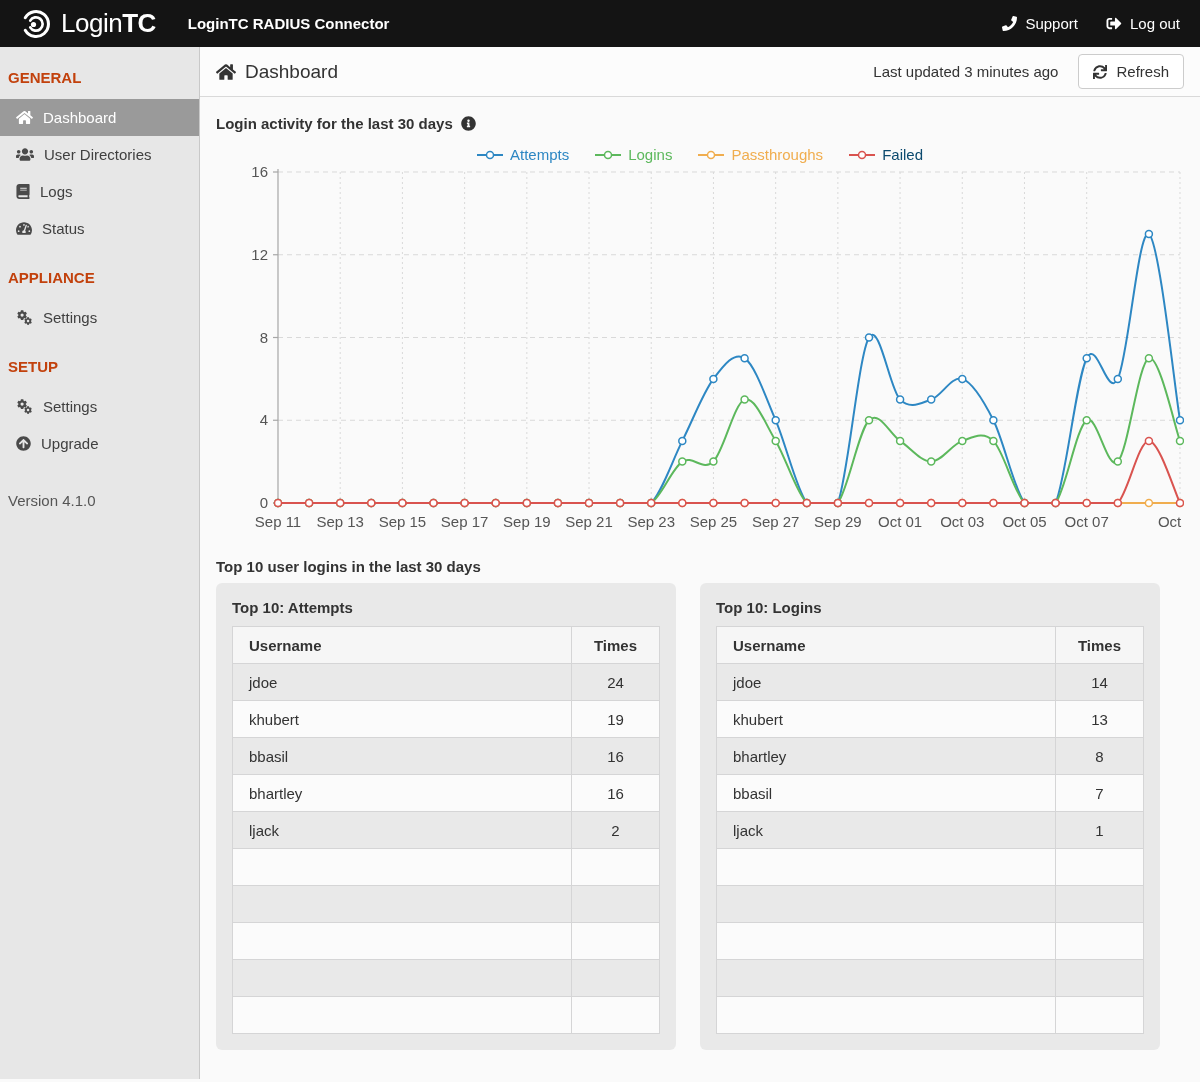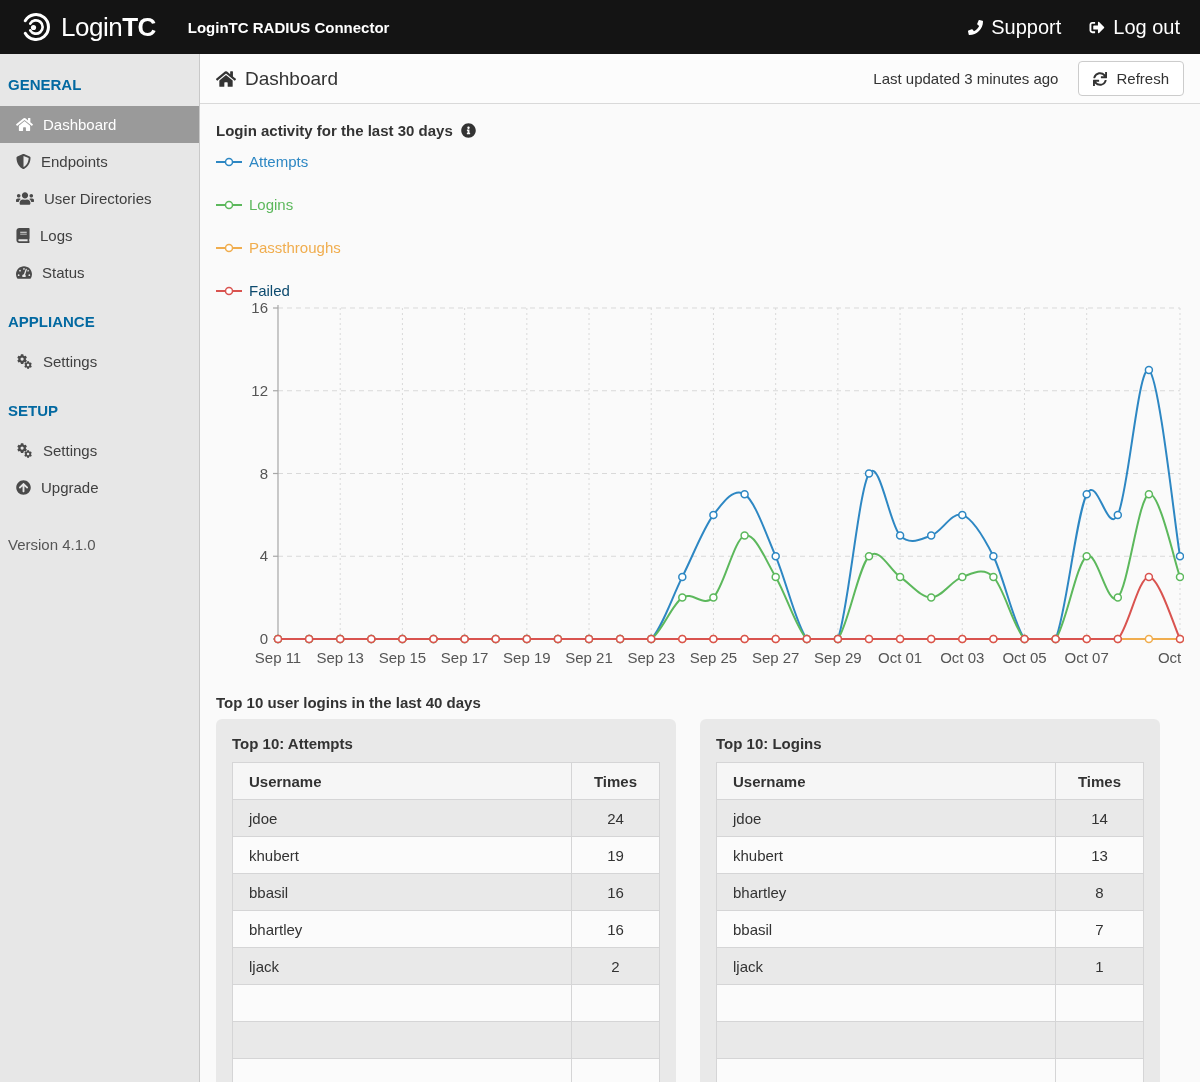--- a/index.html
+++ b/index.html
@@ -5,54 +5,54 @@
   * { box-sizing: border-box; }
   html,body { margin:0; padding:0; }
   body {
     width:1200px; height:1082px; overflow:hidden;
     font-family:"Liberation Sans", sans-serif;
     background:#fafafa; color:#333;
   }
   svg text { font-family:"Liberation Sans", sans-serif; }
 
   
-  .navbar { height:54px; background:#141414; display:flex; align-items:center; padding:0 20px; color:#fff; }
+  .navbar { height:47px; background:#141414; display:flex; align-items:center; padding:0 20px; color:#fff; }
   .brand { display:flex; align-items:center; gap:9px; cursor:pointer; }
   .brand-text { font-size:26px; letter-spacing:-0.5px; color:#fff; font-weight:400; }
   .brand-text .tc { font-weight:700; }
   .app-title { font-size:15px; font-weight:700; margin-left:32px; color:#fff; }
-  .nav-links { margin-left:auto; display:flex; gap:28px; align-items:center; font-size:20px; }
+  .nav-links { margin-left:auto; display:flex; gap:28px; align-items:center; font-size:15px; }
   .nav-link { display:flex; align-items:center; gap:8px; color:#fff; cursor:pointer; }
   .nav-link svg { fill:#fff; }
 
   
   .layout { display:flex; height:1032px; }
   .sidebar { width:200px; flex-shrink:0; background:#e7e7e7; border-right:1px solid #c9c9c9; }
-  .side-heading { font-size:15px; font-weight:700; color:#0369a1; padding:22px 8px 13px 8px; }
+  .side-heading { font-size:15px; font-weight:700; color:#c2410c; padding:22px 8px 13px 8px; }
   .side-item { display:flex; align-items:center; gap:10px; height:37px; padding:0 8px 0 16px; font-size:15px; color:#404040; cursor:pointer; }
   .side-item svg { fill:#4a4a4a; flex-shrink:0; }
   .side-item.active { background:#9a9a9a; color:#fff; }
   .side-item.active svg { fill:#fff; }
   .version { font-size:15px; color:#555; padding:30px 8px; }
 
   .main { flex:1; min-width:0; display:flex; flex-direction:column; background:#fafafa; }
   .main-header { height:50px; flex-shrink:0; display:flex; align-items:center; padding:0 16px; border-bottom:1px solid #d9d9d9; background:#fcfcfc; }
   .page-title { display:flex; align-items:center; gap:9px; font-size:19px; color:#333; }
   .page-title svg { fill:#333; }
   .header-right { margin-left:auto; display:flex; align-items:center; gap:20px; }
   .last-updated { font-size:15px; color:#333; }
   .refresh-btn { display:flex; align-items:center; gap:9px; font-size:15px; color:#333;
                  background:#fff; border:1px solid #ccc; border-radius:4px; padding:8px 14px;
                  cursor:pointer; font-family:inherit; }
   .refresh-btn svg { fill:#333; }
 
   
   .content { padding:18px 16px 16px 16px; }
   .section-title { font-size:15px; font-weight:700; color:#333; display:flex; align-items:center; gap:8px; margin:0; }
-  #chart-legend { display:flex; justify-content:center; gap:26px; margin-top:14px; font-size:15px;flex-direction:column; }
+  #chart-legend { display:flex; justify-content:center; gap:26px; margin-top:14px; font-size:15px; }
   .legend-item { display:flex; align-items:center; gap:7px; cursor:pointer; }
   #chart-svg { display:block; margin-top:3px; }
 
   .tables-title { margin-top:24px; }
   .panels { display:flex; gap:24px; margin-top:8px; }
   .panel { width:460px; background:#e9e9e9; border-radius:6px; padding:16px; }
   .panel-title { font-size:15px; font-weight:700; color:#333; margin:0 0 10px 0; }
   table { width:100%; border-collapse:collapse; font-size:15px; }
   th, td { border:1px solid #d5d5d6; height:37px; padding:0 16px; }
   th { text-align:left; font-weight:700; background:#f6f6f6; color:#333; }
@@ -102,28 +102,20 @@
 
     <div class="side-item active">
       <span style="display:flex;">
         <svg width="17" height="15" viewBox="0 0 576 512">
             <path d="M280.37 148.26L96 300.11V464a16 16 0 0 0 16 16l112.06-.29a16 16 0 0 0 15.92-16V368a16 16 0 0 1 16-16h64a16 16 0 0 1 16 16v95.64a16 16 0 0 0 16 16.05L464 480a16 16 0 0 0 16-16V300L295.67 148.26a12.19 12.19 0 0 0-15.3 0zM571.6 251.47L488 182.56V44.05a12 12 0 0 0-12-12h-56a12 12 0 0 0-12 12v72.61L318.47 43a48 48 0 0 0-61 0L4.34 251.47a12 12 0 0 0-1.6 16.9l25.5 31A12 12 0 0 0 45.15 301l235.22-193.74a12.19 12.19 0 0 1 15.3 0L530.9 301a12 12 0 0 0 16.9-1.6l25.5-31a12 12 0 0 0-1.7-16.93z"></path>
           </svg>
       </span>
       <span>Dashboard</span>
     </div>
 
-    <div class="side-item">
-      <span style="display:flex;">
-        <svg width="15" height="15" viewBox="0 0 512 512">
-            <path d="M466.5 83.7l-192-80a48.15 48.15 0 0 0-36.9 0l-192 80C27.7 91.1 16 108.6 16 128c0 198.5 114.5 335.7 221.5 380.3 11.8 4.9 25.1 4.9 36.9 0C360.1 463.7 496 340.3 496 128c0-19.4-11.7-36.9-29.5-44.3zM256.1 446.3l-.1-381 175.9 73.3c-3.3 151.4-82.1 261.1-175.8 307.7z"></path>
-          </svg>
-      </span>
-      <span>Endpoints</span>
-    </div>
 
     <div class="side-item">
       <span style="display:flex;">
         <svg width="18" height="15" viewBox="0 0 640 512">
             <path d="M96 224c35.3 0 64-28.7 64-64s-28.7-64-64-64-64 28.7-64 64 28.7 64 64 64zm448 0c35.3 0 64-28.7 64-64s-28.7-64-64-64-64 28.7-64 64 28.7 64 64 64zm32 32h-64c-17.6 0-33.5 7.1-45.1 18.6 40.3 22.1 68.9 62 75.1 109.4h66c17.7 0 32-14.3 32-32v-32c0-35.3-28.7-64-64-64zm-256 0c61.9 0 112-50.1 112-112S381.9 32 320 32 208 82.1 208 144s50.1 112 112 112zm76.8 32h-8.3c-20.8 10-43.9 16-68.5 16s-47.6-6-68.5-16h-8.3C179.6 288 128 339.6 128 403.2V432c0 26.5 21.5 48 48 48h288c26.5 0 48-21.5 48-48v-28.8c0-63.6-51.6-115.2-115.2-115.2zm-223.7-13.4C161.5 263.1 145.6 256 128 256H64c-35.3 0-64 28.7-64 64v32c0 17.7 14.3 32 32 32h65.9c6.3-47.4 34.9-87.3 75.2-109.4z"></path>
           </svg>
       </span>
       <span>User Directories</span>
     </div>
 
@@ -418,21 +410,21 @@
           <circle cx="777.4" cy="337.0" r="3.5" fill="#fff" stroke="#d9534f" stroke-width="1.5"></circle>
           <circle cx="808.5" cy="337.0" r="3.5" fill="#fff" stroke="#d9534f" stroke-width="1.5"></circle>
           <circle cx="839.6" cy="337.0" r="3.5" fill="#fff" stroke="#d9534f" stroke-width="1.5"></circle>
           <circle cx="870.7" cy="337.0" r="3.5" fill="#fff" stroke="#d9534f" stroke-width="1.5"></circle>
           <circle cx="901.8" cy="337.0" r="3.5" fill="#fff" stroke="#d9534f" stroke-width="1.5"></circle>
           <circle cx="932.9" cy="274.9" r="3.5" fill="#fff" stroke="#d9534f" stroke-width="1.5"></circle>
           <circle cx="964.0" cy="337.0" r="3.5" fill="#fff" stroke="#d9534f" stroke-width="1.5"></circle>
         </svg>
 
       <div class="section-title tables-title">
-        <span>Top 10 user logins in the last 40 days</span>
+        <span>Top 10 user logins in the last 30 days</span>
       </div>
 
       <div class="panels">
 
         <div class="panel">
           <div class="panel-title">Top 10: Attempts</div>
           <table>
             <thead>
               <tr>
                 <th>Username</th>

